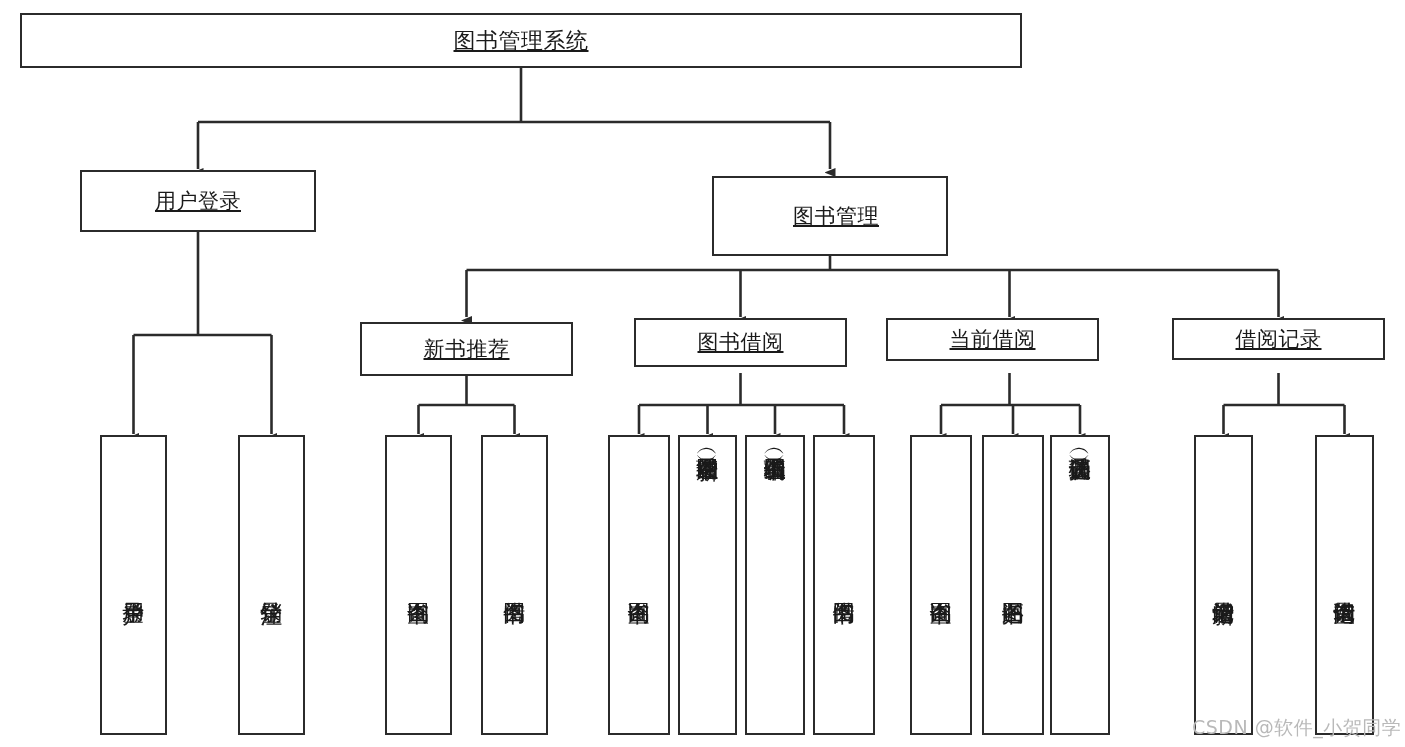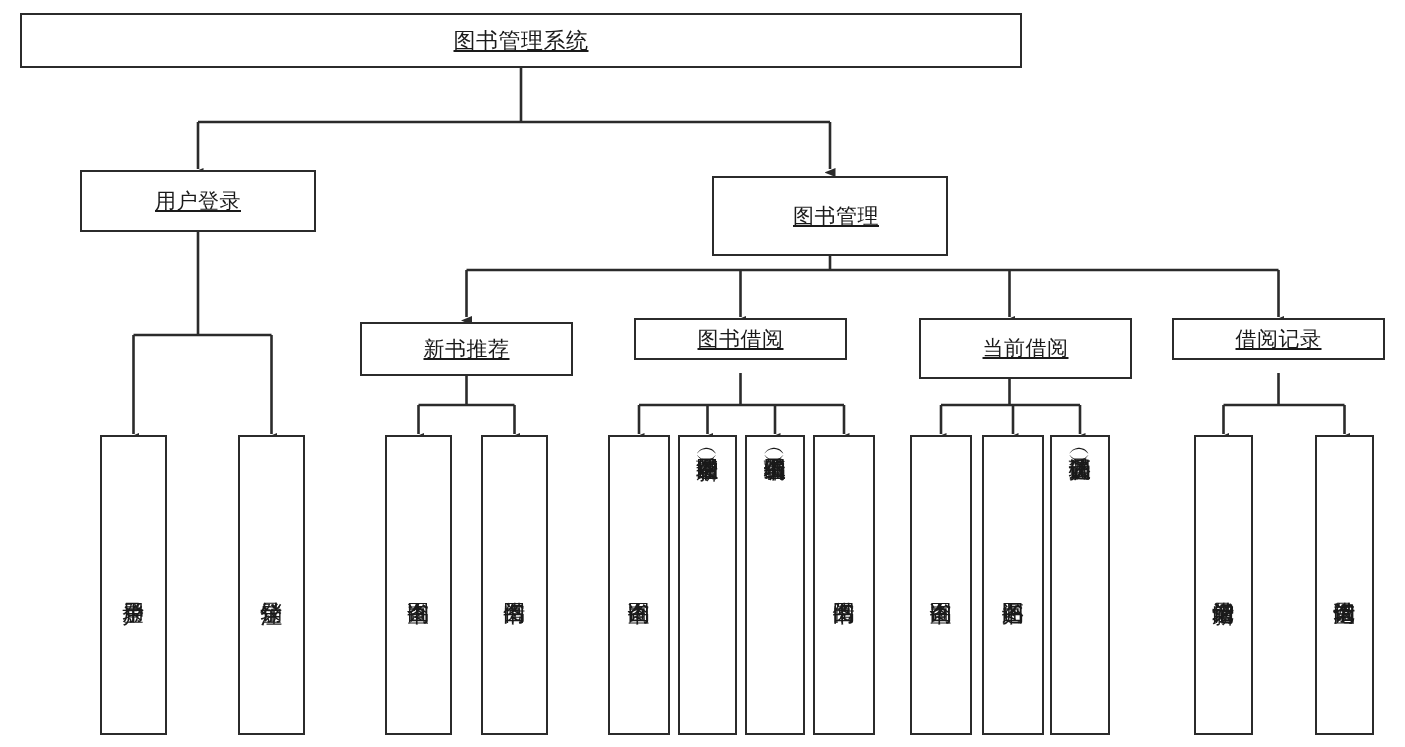--- a/index.html
+++ b/index.html
@@ -132,24 +132,24 @@
       </div>
       <div class="node h" style="left: 80px; top: 170px; width: 236px; height: 62px; justify-content: center;">
         <span class="node-label">用户登录</span>
       </div>
       <div class="node h" style="left: 712px; top: 176px; width: 236px; height: 80px; padding-left: 12px;">
         <span class="node-label">图书管理</span>
       </div>
       <div class="node h" style="left: 360px; top: 322px; width: 213px; height: 54px;">
         <span class="node-label">新书推荐</span>
       </div>
-      <div class="node h" style="left: 634px; top: 318px; width: 213px; height: 42px;">
+      <div class="node h" style="left: 634px; top: 318px; width: 213px; height: 49px;">
         <span class="node-label">图书借阅</span>
       </div>
-      <div class="node h" style="left: 919px; top: 318px; width: 213px; height: 61px;">
+      <div class="node h" style="left: 886px; top: 318px; width: 213px; height: 43px;">
         <span class="node-label">当前借阅</span>
       </div>
       <div class="node h" style="left: 1172px; top: 318px; width: 213px; height: 42px;">
         <span class="node-label">借阅记录</span>
       </div>
       <div class="node v" style="left: 100px; top: 435px; width: 67px; height: 300px;">
         <span class="node-label">用户登录</span>
       </div>
       <div class="node v" style="left: 238px; top: 435px; width: 67px; height: 300px;">
         <span class="node-label">注销登录</span>
@@ -182,13 +182,14 @@
         <span class="node-label">确认归还（管理员）</span>
       </div>
       <div class="node v" style="left: 1194px; top: 435px; width: 59px; height: 300px;">
         <span class="node-label">新增借阅记录</span>
       </div>
       <div class="node v" style="left: 1315px; top: 435px; width: 59px; height: 300px;">
         <span class="node-label">查询借阅记录</span>
       </div>
     </div>
 
+  <div id="watermark">CSDN @软件_小贺同学</div>
 </div>
 
 </body></html>

